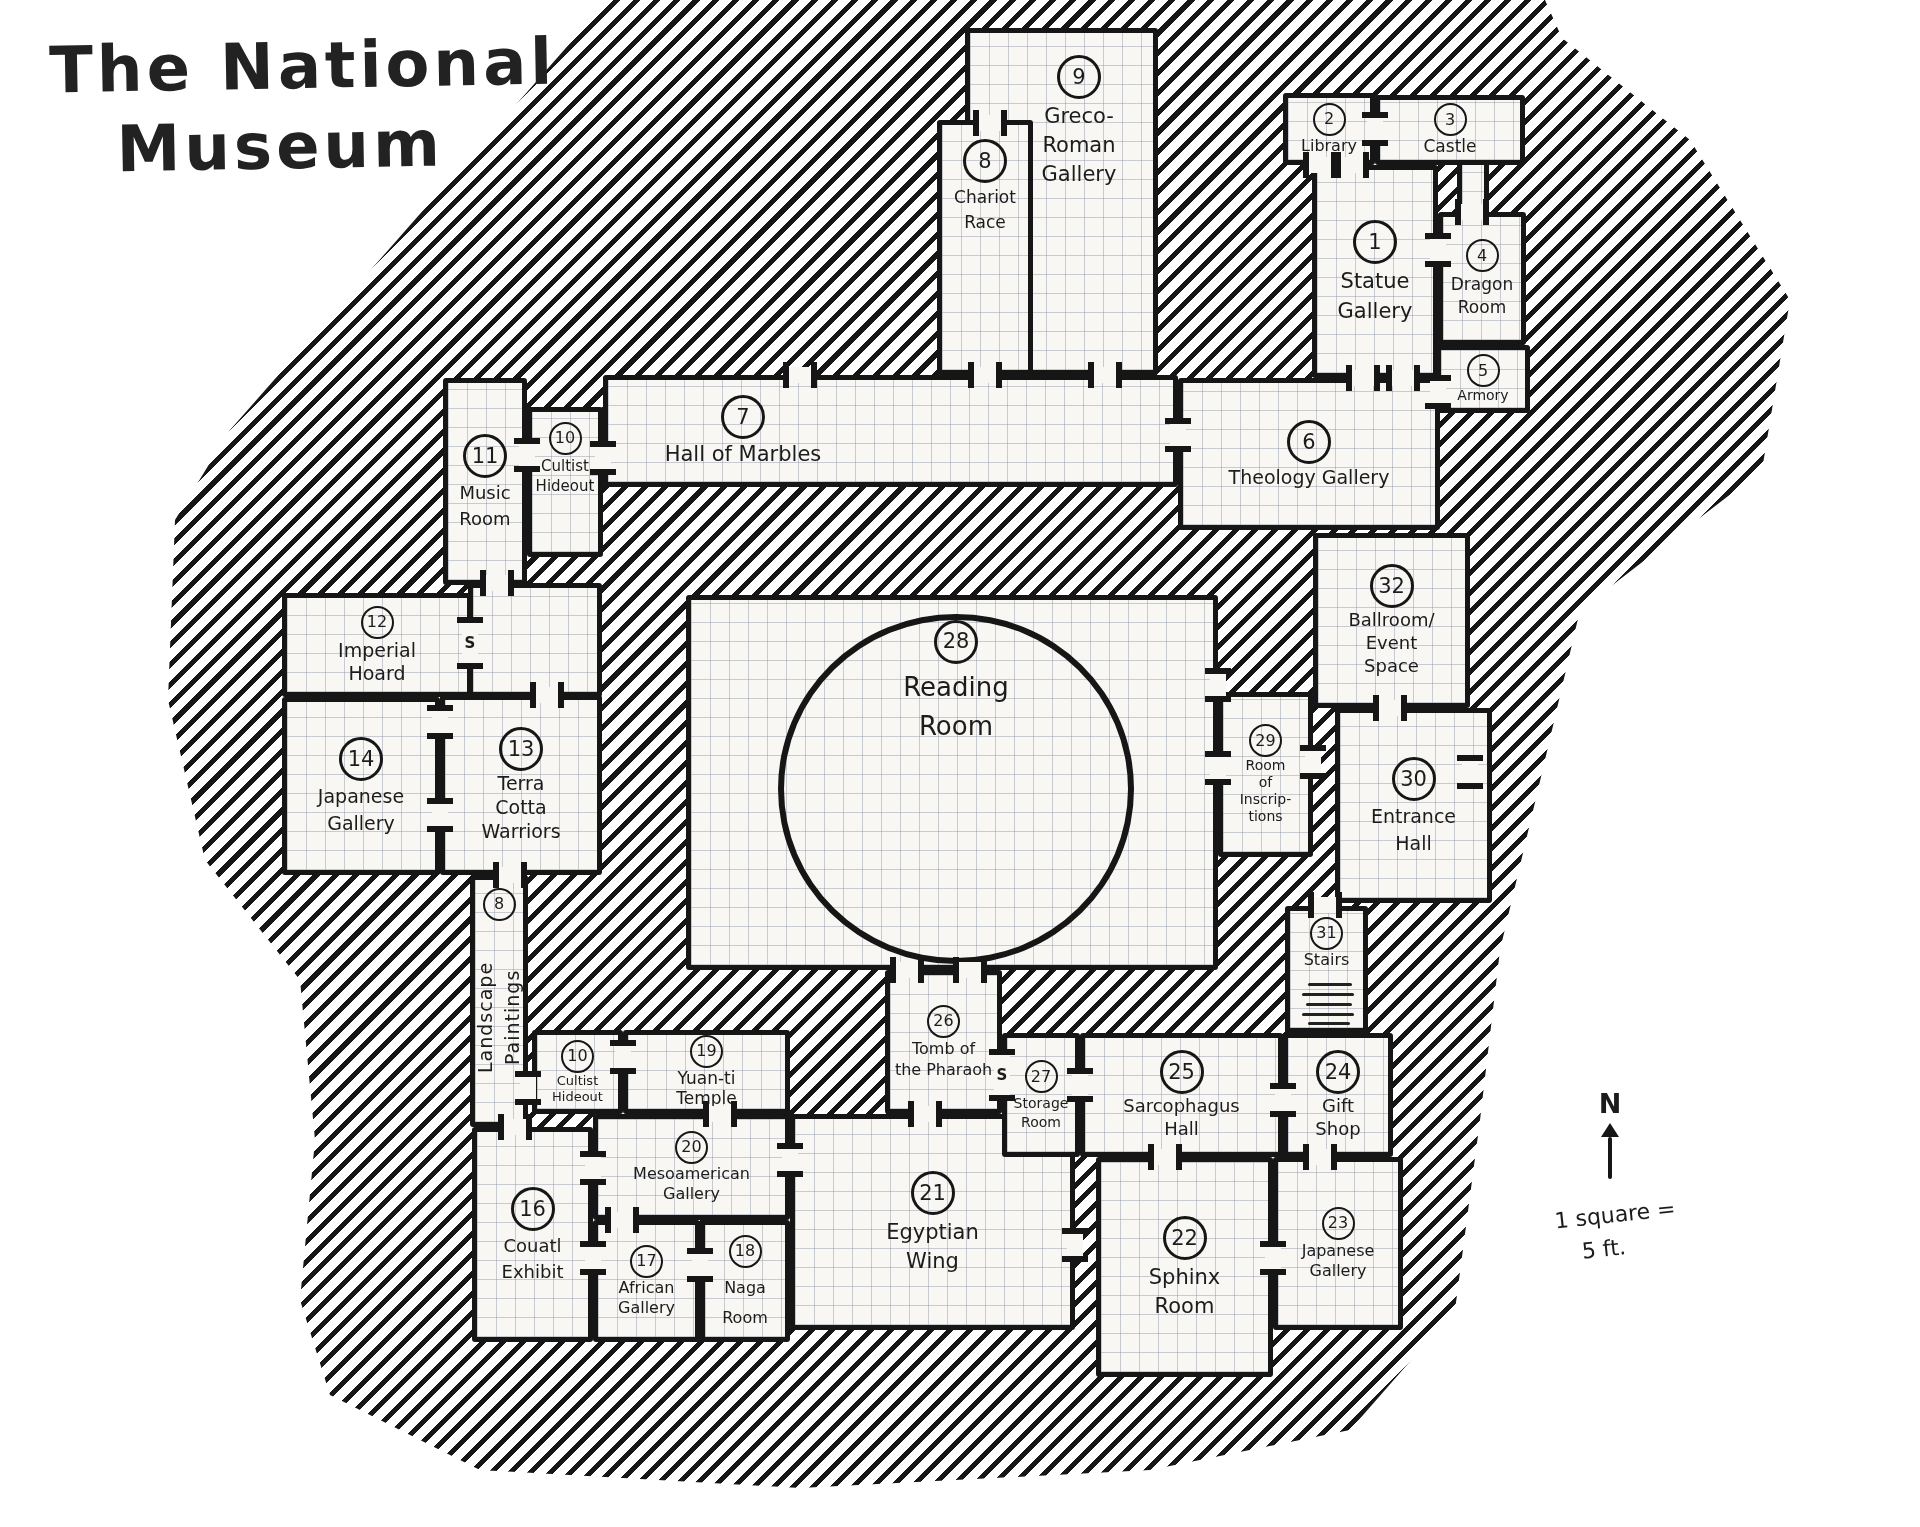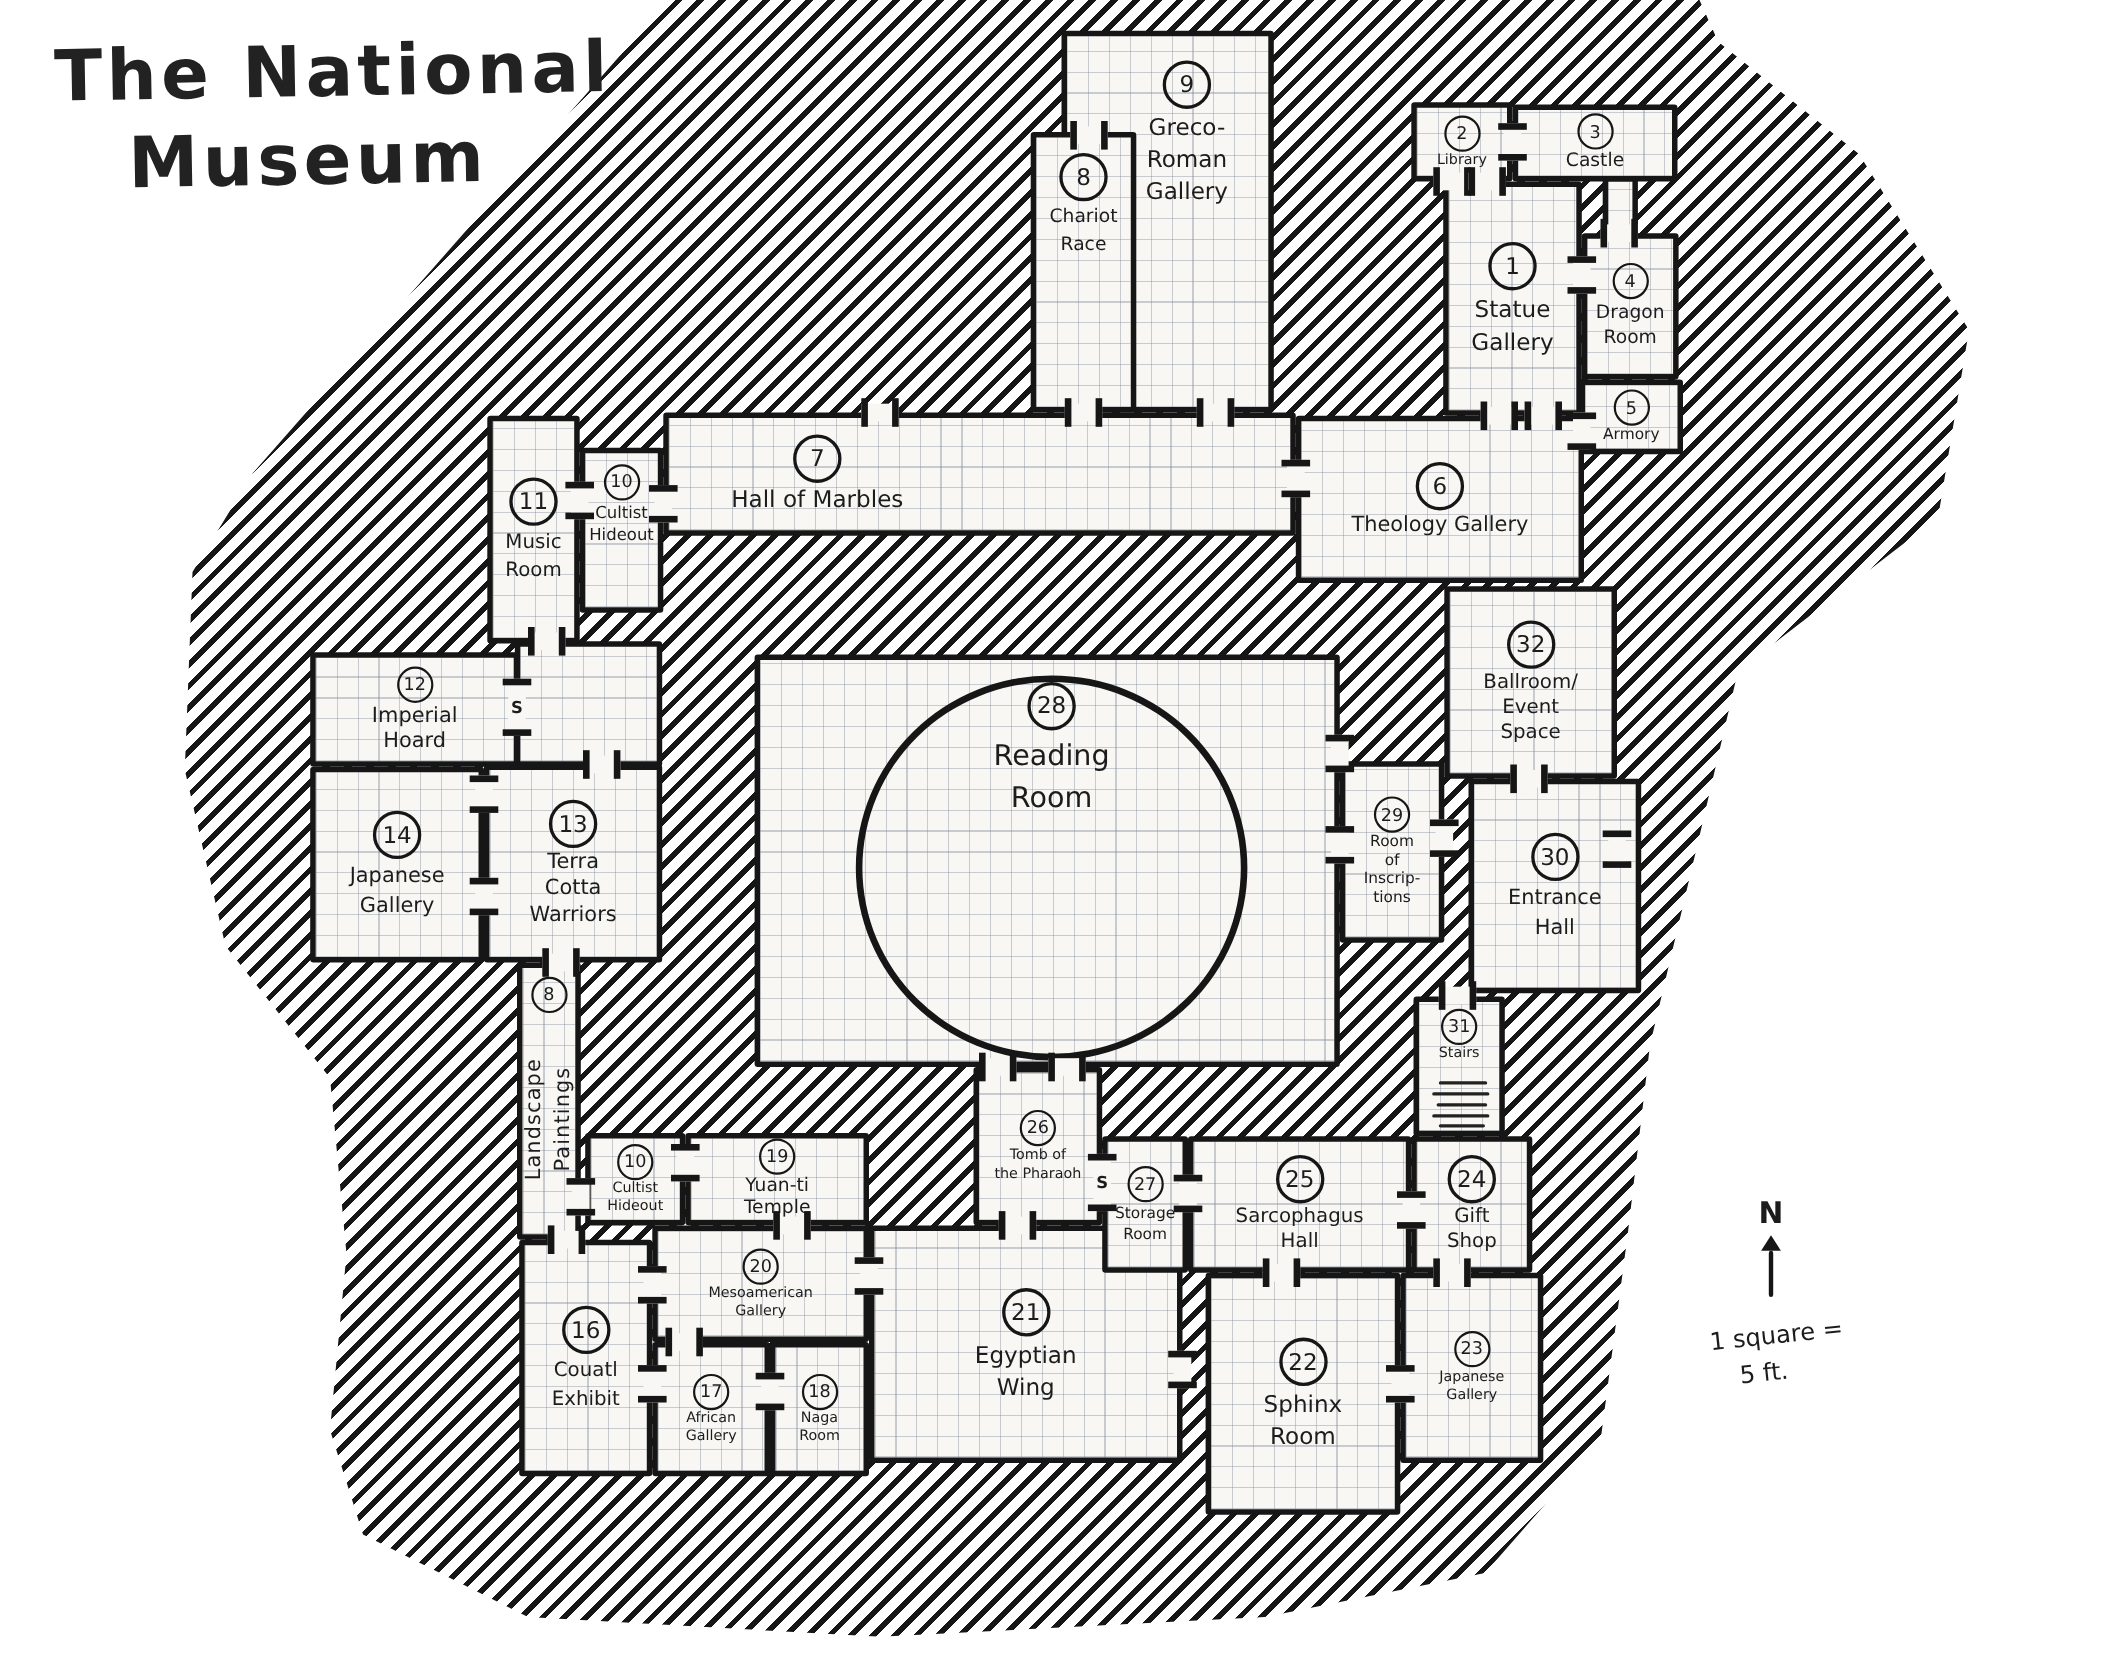--- a/index.html
+++ b/index.html
@@ -18,21 +18,21 @@
                      repeating-linear-gradient(90deg,rgba(120,132,150,.38) 0 1px,transparent 1px 19px);
     z-index:3;}
   .corridor{z-index:2;}
   .z4{z-index:4;}
   .label{position:absolute;inset:0;display:flex;flex-direction:column;align-items:center;
     justify-content:center;gap:5px;text-align:center;line-height:1.15;font-size:20px;font-weight:500;}
   .label.top{justify-content:flex-start;padding-top:14px;}
   .num{display:flex;align-items:center;justify-content:center;width:38px;height:38px;
     border:3px solid #161616;border-radius:50%;font-size:21px;font-weight:500;background:transparent;}
   .num.sm{width:29px;height:29px;font-size:16px;border-width:2px;}
-  .fs13{font-size:13px;} .fs14{font-size:14px;} .fs15{font-size:15px;} .fs16{font-size:13px;}
+  .fs13{font-size:13px;} .fs14{font-size:14px;} .fs15{font-size:15px;} .fs16{font-size:16px;}
   .fs17{font-size:17px;} .fs18{font-size:18px;} .fs19{font-size:19px;text-align:center;} .fs21{font-size:21px;}
   .nowrap{white-space:nowrap;}
   .vtext{writing-mode:vertical-rl;transform:rotate(180deg);font-size:19px;line-height:1.4;
     letter-spacing:1px;height:180px;}
   
   .door{position:absolute;background:#f8f7f3;z-index:6;}
   .door.h{width:34px;height:16px;}
   .door.h::before,.door.h::after{content:"";position:absolute;top:-5px;bottom:-5px;width:6px;background:#161616;}
   .door.h::before{left:0;} .door.h::after{right:0;}
   .door.v{width:16px;height:34px;}
@@ -223,21 +223,21 @@
 
   <div class="room" style="left:593px;top:1220px;width:107px;height:122px">
     <div class="label" style="gap:1px">
       <span class="num sm">17</span>
       <span class="l fs16">African</span>
       <span class="l fs16">Gallery</span>
     </div>
   </div>
 
   <div class="room" style="left:700px;top:1220px;width:90px;height:122px">
-    <div class="label" style="gap:1px">
+    <div class="label" style="gap:11px">
       <span class="num sm">18</span>
       <span class="l fs16">Naga</span>
       <span class="l fs16">Room</span>
     </div>
   </div>
 
   <div class="room" style="left:790px;top:1114px;width:285px;height:216px">
     <div class="label">
       <span class="num">21</span>
       <span class="l fs21">Egyptian</span>

